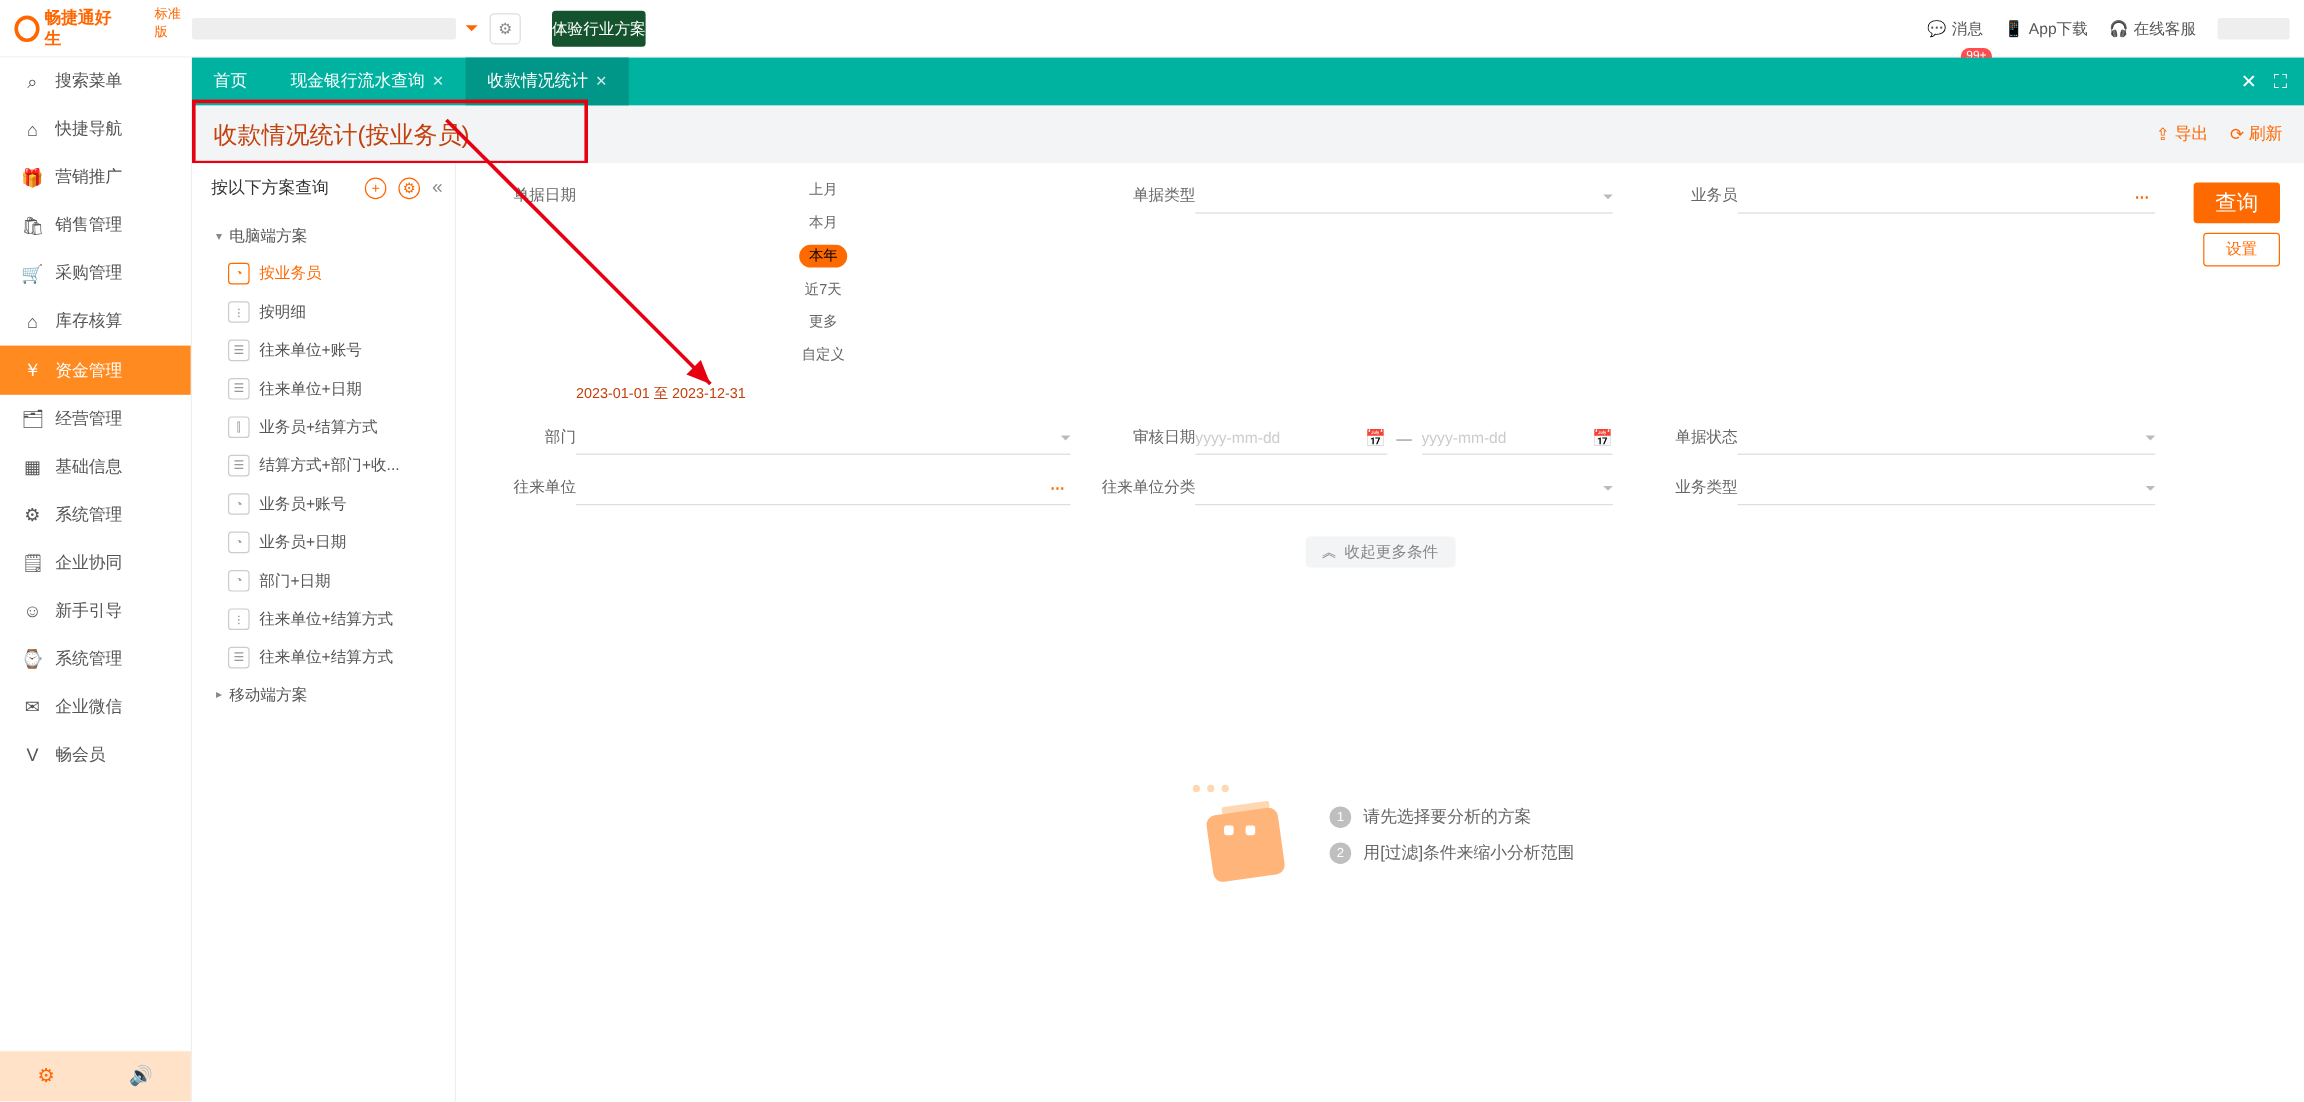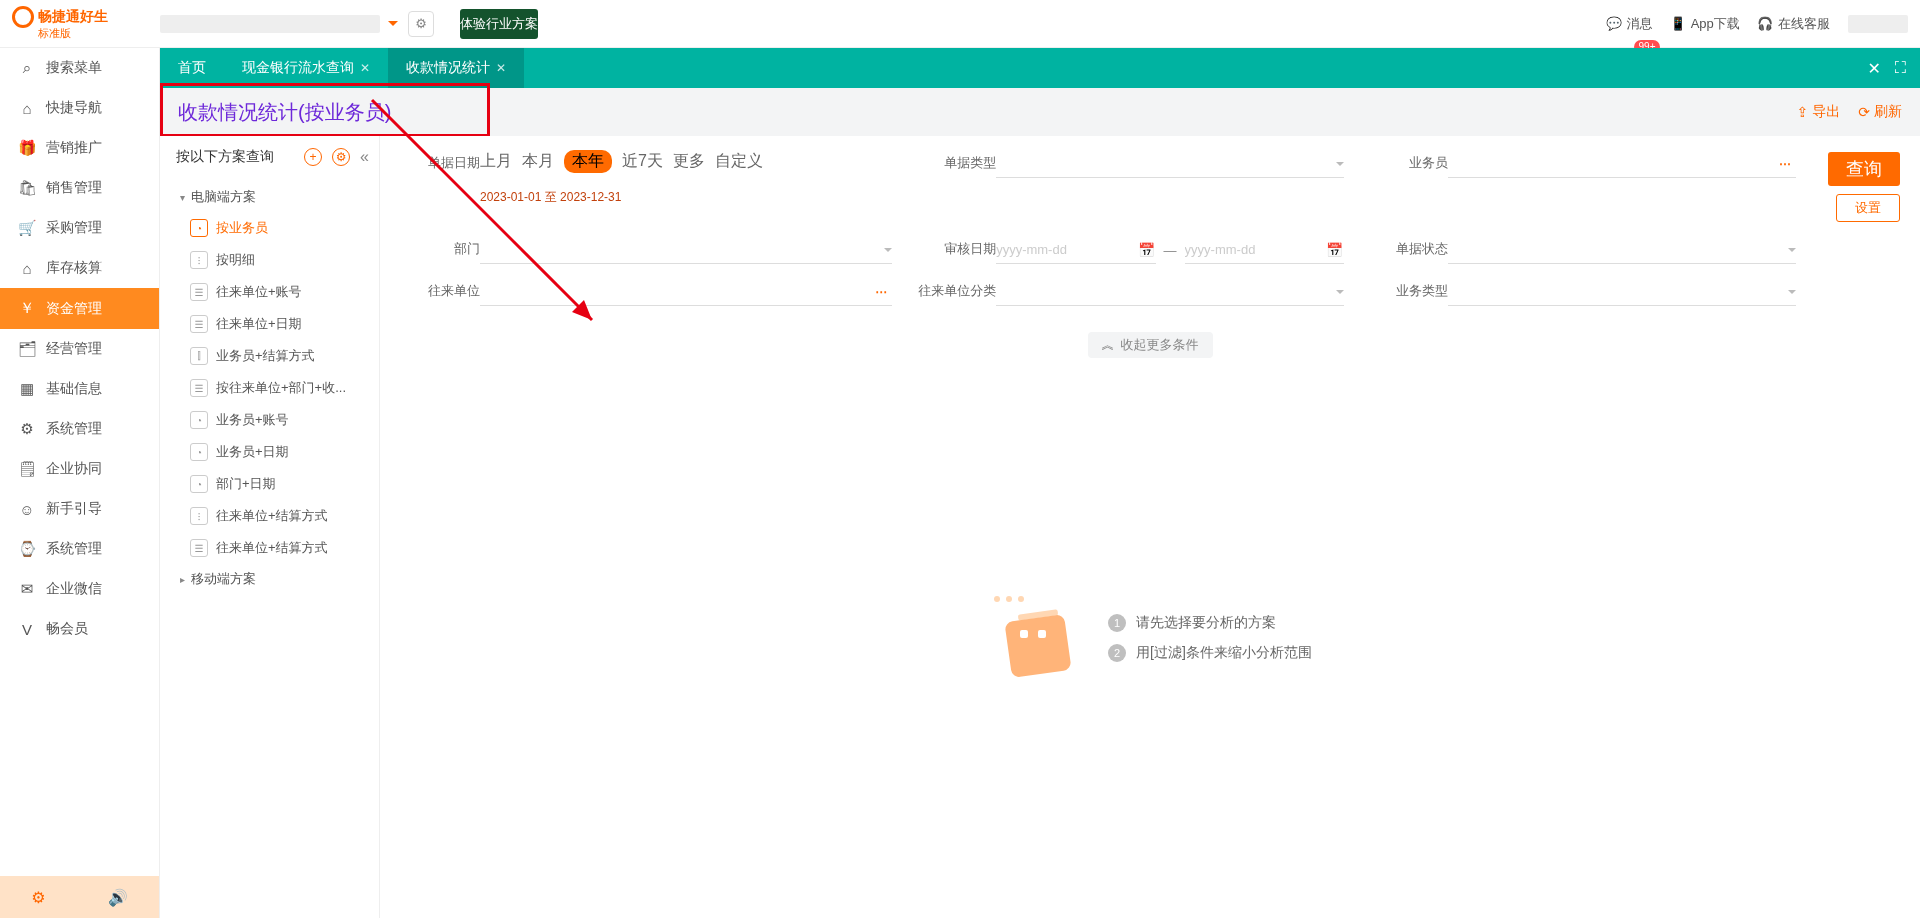--- a/index.html
+++ b/index.html
@@ -1,20 +1,20 @@
 <!DOCTYPE html>
 <html><head>
 <meta charset="utf-8">
 <style>
 * { margin:0; padding:0; box-sizing:border-box; font-family:"Microsoft YaHei","PingFang SC",sans-serif; }
 body { background:#fff; font-size:13px; color:#333; width:1920px; height:918px; overflow:hidden; position:relative; }
 
 
 .top-header { height:48px; display:flex; align-items:center; padding:0 12px; border-bottom:1px solid #eee; }
-.logo-area { width:148px; display:flex; flex-direction:column; align-items:flex-start; gap:0; }
+.logo-area { width:148px; display:flex; align-items:flex-start; gap:0; }
 .logo-row { display:flex; align-items:center; gap:4px; }
 .logo-icon { width:22px; height:22px; border-radius:50%; border:3px solid #f60; position:relative; }
 .logo-txt { color:#f60; font-size:14px; font-weight:600; }
 .logo-sub { color:#f60; font-size:11px; margin-left:26px; margin-top:-2px; }
 .tenant-block { display:flex; align-items:center; gap:8px; color:#999; }
 .tenant-placeholder { width:220px; height:18px; background:#eee; border-radius:2px; }
 .chev-down { border:5px solid transparent; border-top-color:#f60; margin-top:5px; }
 .gear-btn { width:26px; height:26px; border:1px solid #ddd; border-radius:4px; display:flex; align-items:center; justify-content:center; color:#888; cursor:pointer; }
 .orange-btn { background:#14532d; color:#fff; border:none; padding:6px 0; border-radius:3px; font-size:13px; cursor:pointer;margin-left:16px; }
 .top-right { margin-left:auto; display:flex; align-items:center; gap:18px; color:#555; }
@@ -32,21 +32,21 @@
 
 
 .tabs-bar { position:absolute; left:160px; right:0; top:48px; height:40px; background:#00b3a1; display:flex; align-items:stretch; color:#fff; }
 .tab { padding:0 18px; display:flex; align-items:center; gap:6px; cursor:pointer; font-size:14px; position:relative; }
 .tab.active { background:#009688; }
 .tab-x { font-size:12px; opacity:.8; cursor:pointer; }
 .tabs-right { margin-left:auto; display:flex; align-items:center; gap:14px; padding:0 14px; font-size:16px; }
 
 
 .page-head { position:absolute; left:160px; right:0; top:88px; height:48px; background:#f3f4f5; display:flex; align-items:center; padding:0 18px; }
-.page-title { font-size:20px; color:#6d28d9; }
+.page-title { font-size:20px; color:#c2410c; }
 .red-box { position:absolute; left:0; top:-5px; width:330px; height:54px; border:3px solid #e60012; pointer-events:none; }
 .head-right { margin-left:auto; display:flex; align-items:center; gap:18px; color:#f60; font-size:14px; }
 .head-right .ic { font-size:14px; }
 .refresh-txt { color:#f60; }
 
 
 .main { position:absolute; left:160px; right:0; top:136px; bottom:0; background:#f9f9f9; display:flex; }
 
 
 .scheme-panel { width:220px; background:#fff; border-right:1px solid #eee; display:flex; flex-direction:column; }
@@ -62,21 +62,21 @@
 .ti-ic { width:18px; height:18px; border:1px solid #ccc; border-radius:3px; display:flex; align-items:center; justify-content:center; font-size:10px; color:#999; flex:0 0 auto; }
 .tree-item.active .ti-ic { border-color:#ff6a00; color:#ff6a00; }
 
 
 .filter-area { flex:1; background:#fff; display:flex; flex-direction:column; }
 .filter-grid { padding:14px 20px 8px 20px; }
 .filter-row { display:flex; align-items:flex-start; gap:24px; margin-bottom:14px; }
 .f-cell { display:flex; align-items:flex-start; flex:1; min-width:0; }
 .f-label { width:80px; text-align:right; color:#666; font-size:13px; padding-top:4px; flex:0 0 auto; }
 .f-control { flex:1; min-width:0; }
-.date-quick { display:flex; align-items:center; gap:10px; font-size:16px; color:#666; flex-wrap:wrap; }
+.date-quick { display:flex; align-items:center; gap:10px; font-size:12px; color:#666; flex-wrap:wrap;flex-direction:column; }
 .dq-item { cursor:pointer; }
 .dq-item.sel { background:#ff6a00; color:#000000; border-radius:10px; padding:1px 8px; }
 .date-range { font-size:12px; color:#c2410c; margin-top:16px; }
 .sel-box { height:28px; border-bottom:1px solid #ddd; display:flex; align-items:center; justify-content:flex-end; color:#bbb; font-size:12px; cursor:pointer; }
 .sel-caret { border:4px solid transparent; border-top-color:#bbb; margin-top:4px; }
 .date-input { height:28px; border-bottom:1px solid #ddd; display:flex; align-items:center; color:#bbb; font-size:13px; position:relative; }
 .date-input input { border:none; outline:none; width:100%; font-size:13px; color:#333; }
 .date-input input::placeholder { color:#ccc; }
 .cal-ic { color:#f60; font-size:14px; margin-left:4px; }
 .date-pair { display:flex; align-items:center; gap:8px; }
@@ -282,21 +282,21 @@
         <div class="tree-item">
           <span class="ti-ic">☰</span>
           <span>往来单位+日期</span>
         </div>
         <div class="tree-item">
           <span class="ti-ic">⫿</span>
           <span>业务员+结算方式</span>
         </div>
         <div class="tree-item">
           <span class="ti-ic">☰</span>
-          <span>按往来单位+部门+收...</span>
+          <span>结算方式+部门+收...</span>
         </div>
         <div class="tree-item">
           <span class="ti-ic">◔</span>
           <span>业务员+账号</span>
         </div>
         <div class="tree-item">
           <span class="ti-ic">◔</span>
           <span>业务员+日期</span>
         </div>
         <div class="tree-item">

